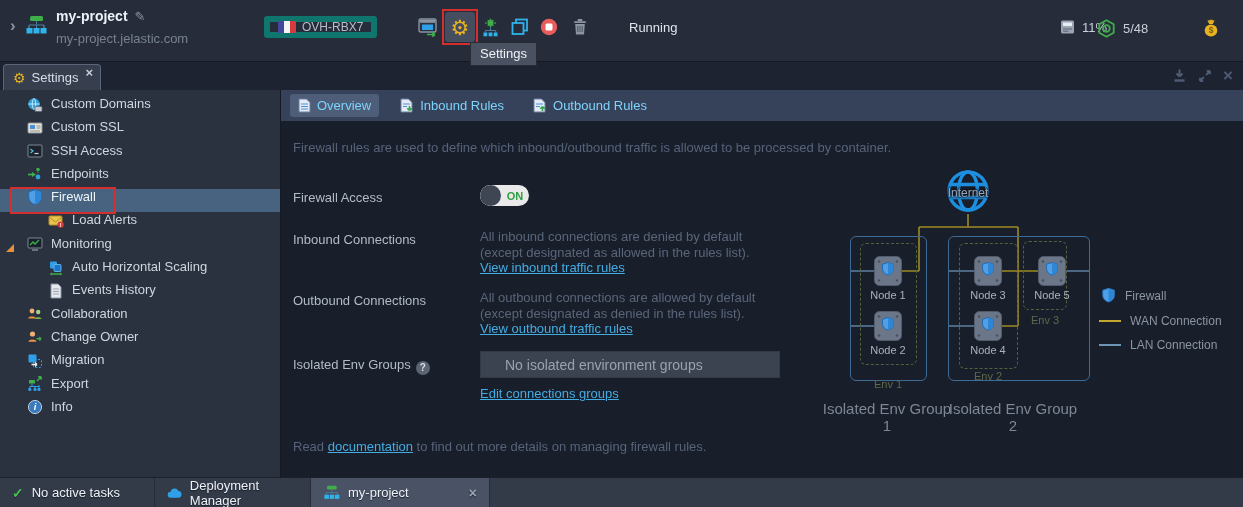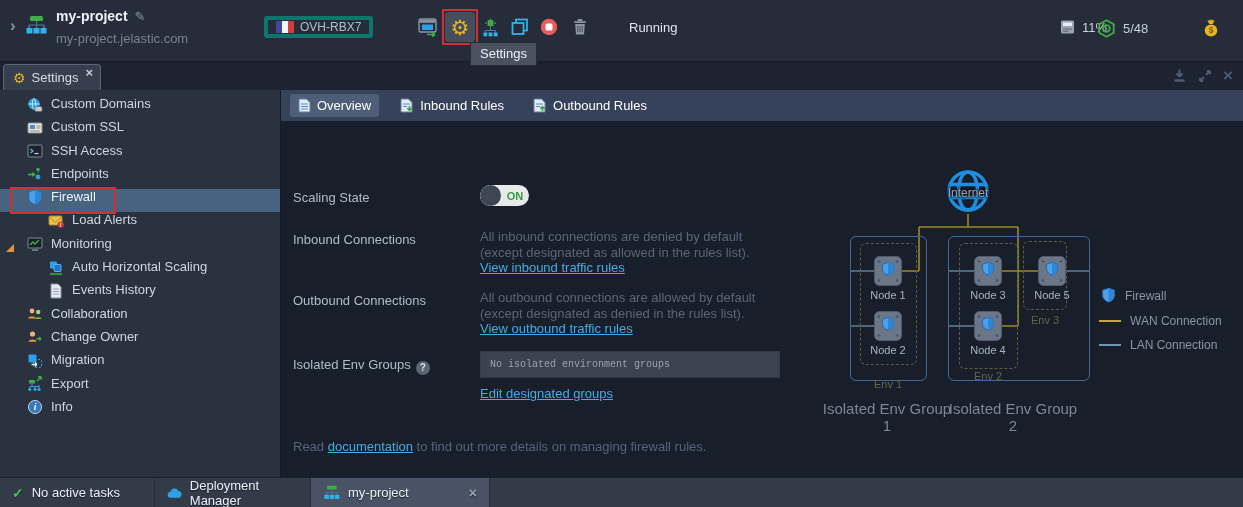--- a/index.html
+++ b/index.html
@@ -7,21 +7,21 @@
 body { font-family:"Liberation Sans",sans-serif; background:#1a202c; position:relative; overflow:hidden; color:#cfd6df; }
 svg { display:block; }
 
 
 .hdr { position:absolute; left:0; top:0; width:1243px; height:62px; background:#262c3a; border-bottom:1px solid #141923; }
 .chev { position:absolute; left:10px; top:16px; font-size:17px; font-weight:bold; color:#8a94a2; cursor:pointer; }
 .envicon { position:absolute; left:25px; top:15px; }
 .title { position:absolute; left:56px; top:8px; font-size:14px; font-weight:bold; color:#ecf1f7; }
 .pencil { color:#8a94a2; font-size:13px; margin-left:7px; font-weight:normal; cursor:pointer; }
 .subtitle { position:absolute; left:56px; top:31px; font-size:13px; color:#78828f; }
-.region { position:absolute; left:264px; top:16px; height:22px; display:flex; align-items:center; gap:6px; border:4px solid #0f766e; border-radius:3px; padding:0 8px; }
+.region { position:absolute; left:264px; top:16px; height:22px; display:flex; align-items:center; gap:6px; border:6px solid #0f766e; border-radius:3px; padding:0 8px; }
 .region span { font-size:12px; color:#b4bdc9; }
 .tbtn { position:absolute; top:14px; width:26px; height:26px; display:flex; align-items:center; justify-content:center; cursor:pointer; }
 .gearbtn { position:absolute; left:445px; top:12px; width:30px; height:30px; background:#454d5e; border-radius:3px; display:flex; align-items:center; justify-content:center; cursor:pointer; }
 .gearbtn .g { font-size:21px; color:#e8b320; line-height:1; }
 .running { position:absolute; left:629px; top:20px; font-size:13px; color:#dfe5ec; }
 .stat { position:absolute; top:19px; font-size:13px; color:#c8d0da; display:flex; align-items:center; gap:7px; }
 
 
 .redbox { position:absolute; border:2px solid #d32f2f; z-index:50; pointer-events:none; }
 .tooltip { position:absolute; left:470px; top:42px; z-index:60; background:#4a5160; border:1px solid #272c37; color:#eef2f7; font-size:13px; padding:3px 9px 4px; }
@@ -40,32 +40,32 @@
 .sbar { position:absolute; left:0; top:90px; width:281px; height:387px; background:#2a313f; border-right:1px solid #141923; padding-top:6px; }
 .srow { position:relative; height:23.3px; display:flex; align-items:flex-start; gap:8px; padding-left:26px; font-size:13px; color:#cfd6df; cursor:pointer; }
 .srow.indent { padding-left:47px; }
 .srow.sel { background:#47637f; color:#eef3f8; }
 .srow .si { width:17px; height:17px; display:flex; align-items:center; justify-content:center; flex:none; }
 .expander { position:absolute; left:6px; top:8px; width:0; height:0; border-left:8px solid transparent; border-bottom:8px solid #e8903a; }
 
 
 .content { position:absolute; left:281px; top:90px; width:962px; height:387px; background:#181e2a; }
 .ctabs { position:absolute; left:0; top:0; width:962px; height:31px; background:#36425a; display:flex; align-items:center; gap:13px; padding-left:9px; }
-.ctab { display:flex; align-items:center; gap:6px; font-size:13px; color:#ffffff; padding:4px 8px; border-radius:3px; cursor:pointer; }
+.ctab { display:flex; align-items:center; gap:6px; font-size:13px; color:#7dd3fc; padding:4px 8px; border-radius:3px; cursor:pointer; }
 .ctab.sel { background:#4e5e79; }
 .desc { position:absolute; left:12px; top:50px; font-size:13px; color:#56637a; }
 .flabel { position:absolute; font-size:13px; color:#b2bcc8; }
 .mut { position:absolute; font-size:13px; color:#59667a; line-height:16px; }
 .lnk { position:absolute; font-size:13px; color:#45ace3; text-decoration:underline; cursor:pointer; }
 .inlnk { color:#45ace3; text-decoration:underline; cursor:pointer; }
 .toggle { position:absolute; left:199px; top:95px; width:49px; height:21px; border-radius:11px; display:flex; overflow:hidden; background:#e9e9e9; cursor:pointer; }
 .knob { width:21px; height:21px; background:#3e4654; border-radius:11px; }
 .onlbl { flex:1; display:flex; align-items:center; justify-content:center; font-size:11px; font-weight:bold; color:#2f9e3f; }
 .helpq { display:inline-flex; width:14px; height:14px; border-radius:50%; background:#5a6473; color:#d8dee6; font-size:10px; font-weight:bold; align-items:center; justify-content:center; margin-left:5px; vertical-align:-2px; }
-.ifield { position:absolute; left:199px; top:261px; width:300px; height:27px; background:#3b4250; border:1px solid #333947; color:#99a3b0; font-size:10px; padding:0 9px; font-family:Liberation Mono, monospace; }
+.ifield { position:absolute; left:199px; top:261px; width:300px; height:27px; background:#3b4250; border:1px solid #333947; color:#99a3b0; font-size:14px; padding:0 24px; font-family:Liberation Sans, sans-serif; }
 
 
 .dg-box { position:absolute; border:1px solid #3e6a96; border-radius:6px; }
 .dg-env { position:absolute; border:1px dashed #55603c; border-radius:6px; }
 .node { position:absolute; width:28px; height:30px; }
 .nlabel { position:absolute; width:60px; text-align:center; font-size:11px; color:#aab3bf; }
 .elabel { position:absolute; width:60px; text-align:center; font-size:11px; color:#5f684a; }
 .glabel { position:absolute; width:140px; text-align:center; font-size:15px; color:#7d8795; }
 .legend-row { position:absolute; display:flex; align-items:center; gap:9px; font-size:12px; color:#8b95a3; }
 .ldash { width:22px; height:0; border-top:2px solid; }
@@ -378,22 +378,23 @@
     <div class="ctab">
       <svg width="14" height="15" viewBox="0 0 14 15">
           <path d="M1 1h7.5L12 4.5V14H1z" fill="#e4ebf4" stroke="#6a7f9e"></path>
           <path d="M3 6h7M3 8.5h4" stroke="#4a90d9"></path>
           <path d="M9.5 13V8.5m0 0L7.3 10.7m2.2-2.2l2.2 2.2" stroke="#2fa648" stroke-width="1.6" fill="none"></path>
         </svg>
       <span>Outbound Rules</span>
     </div>
   </div>
 
-
-  <div class="flabel" style="left:12px; top:100px;">Scaling State</div>
+  <div class="desc">Firewall rules are used to define which inbound/outbound traffic is allowed to be processed by container.</div>
+
+  <div class="flabel" style="left:12px; top:100px;">Firewall Access</div>
   <div class="toggle">
     <div class="knob"></div>
     <div class="onlbl">ON</div>
   </div>
 
   <div class="flabel" style="left:12px; top:142px;">Inbound Connections</div>
   <div class="mut" style="left:199px; top:139px;">
     <span style="display:block;">All inbound connections are denied by default</span>
     <span style="display:block;">(except designated as allowed in the rules list).</span>
   </div>
@@ -403,21 +404,21 @@
   <div class="mut" style="left:199px; top:200px;">
     <span style="display:block;">All outbound connections are allowed by default</span>
     <span style="display:block;">(except designated as denied in the rules list).</span>
   </div>
   <div class="lnk" style="left:199px; top:231px;">View outbound traffic rules</div>
 
   <div class="flabel" style="left:12px; top:267px;">
     <span>Isolated Env Groups</span><span class="helpq">?</span>
   </div>
   <input class="ifield" readonly="" value="No isolated environment groups" style="">
-  <div class="lnk" style="left:199px; top:296px;">Edit designated groups</div>
+  <div class="lnk" style="left:199px; top:296px;">Edit connections groups</div>
 
   <div class="desc" style="top:349px;">
     <span>Read </span><span class="inlnk">documentation</span><span> to find out more details on managing firewall rules.</span>
   </div>
 
   <svg class="dglines" width="962" height="387">
     <g stroke="#9c8a26" stroke-width="1.6" fill="none">
       <path d="M687 124V137M638 137H737M638 137V181M638 181H621M737 137V236M721 181H757M737 236H721"></path>
     </g>
     <g stroke="#5c80a0" stroke-width="1.6" fill="none">

